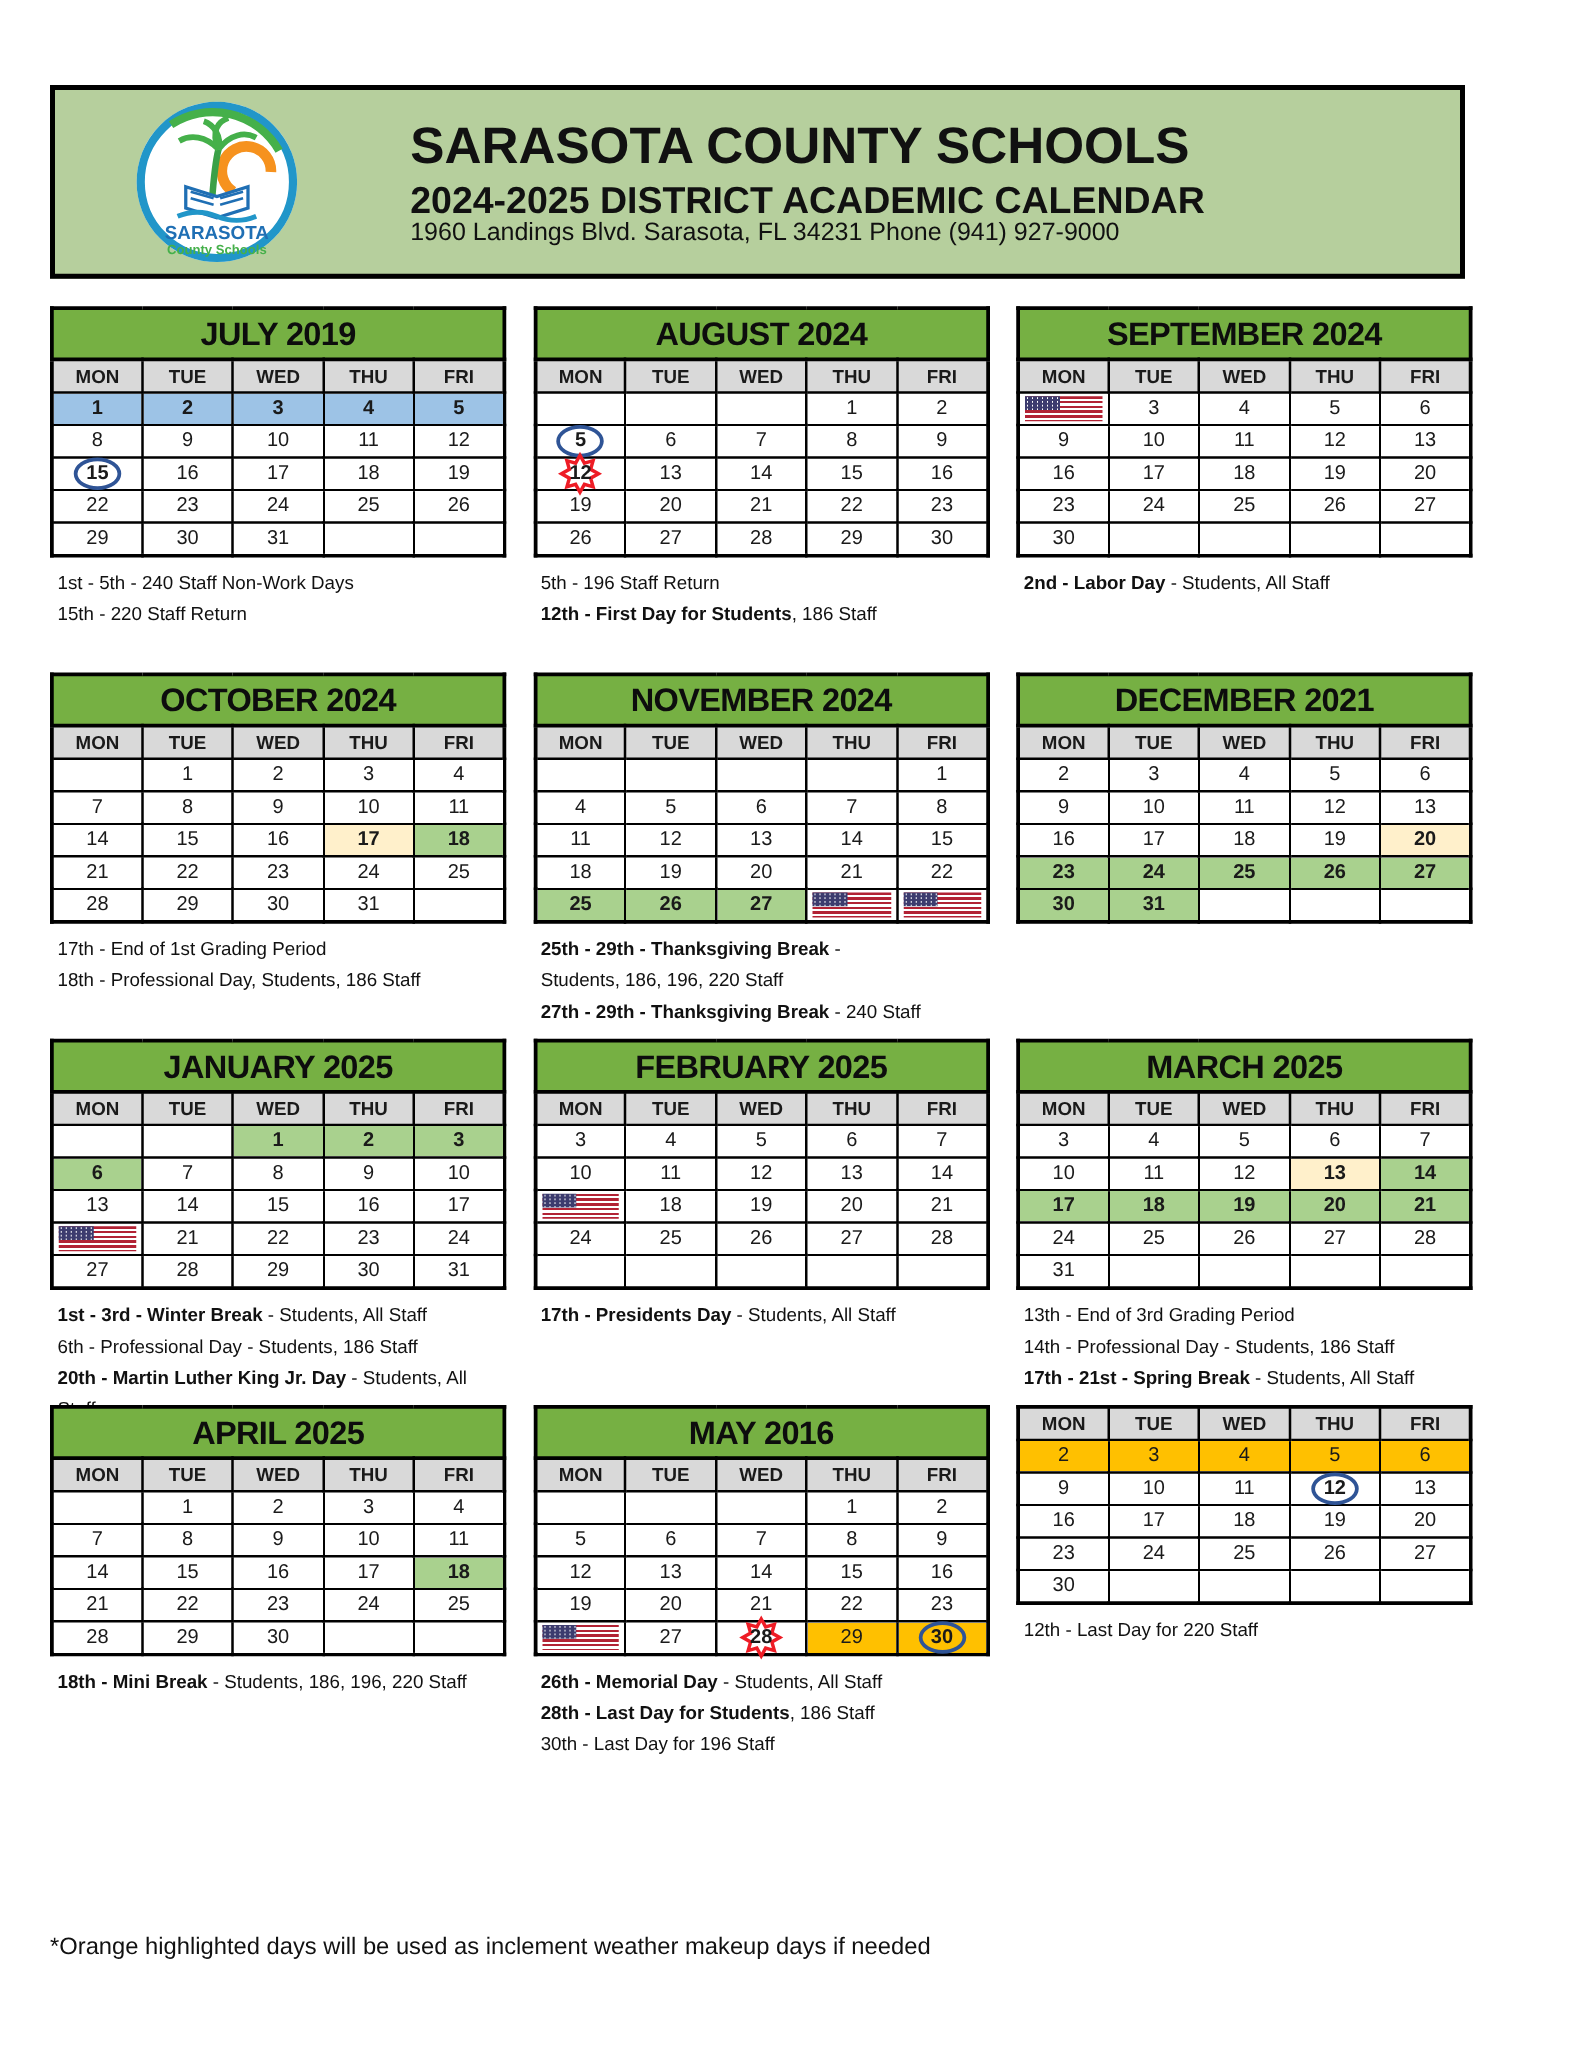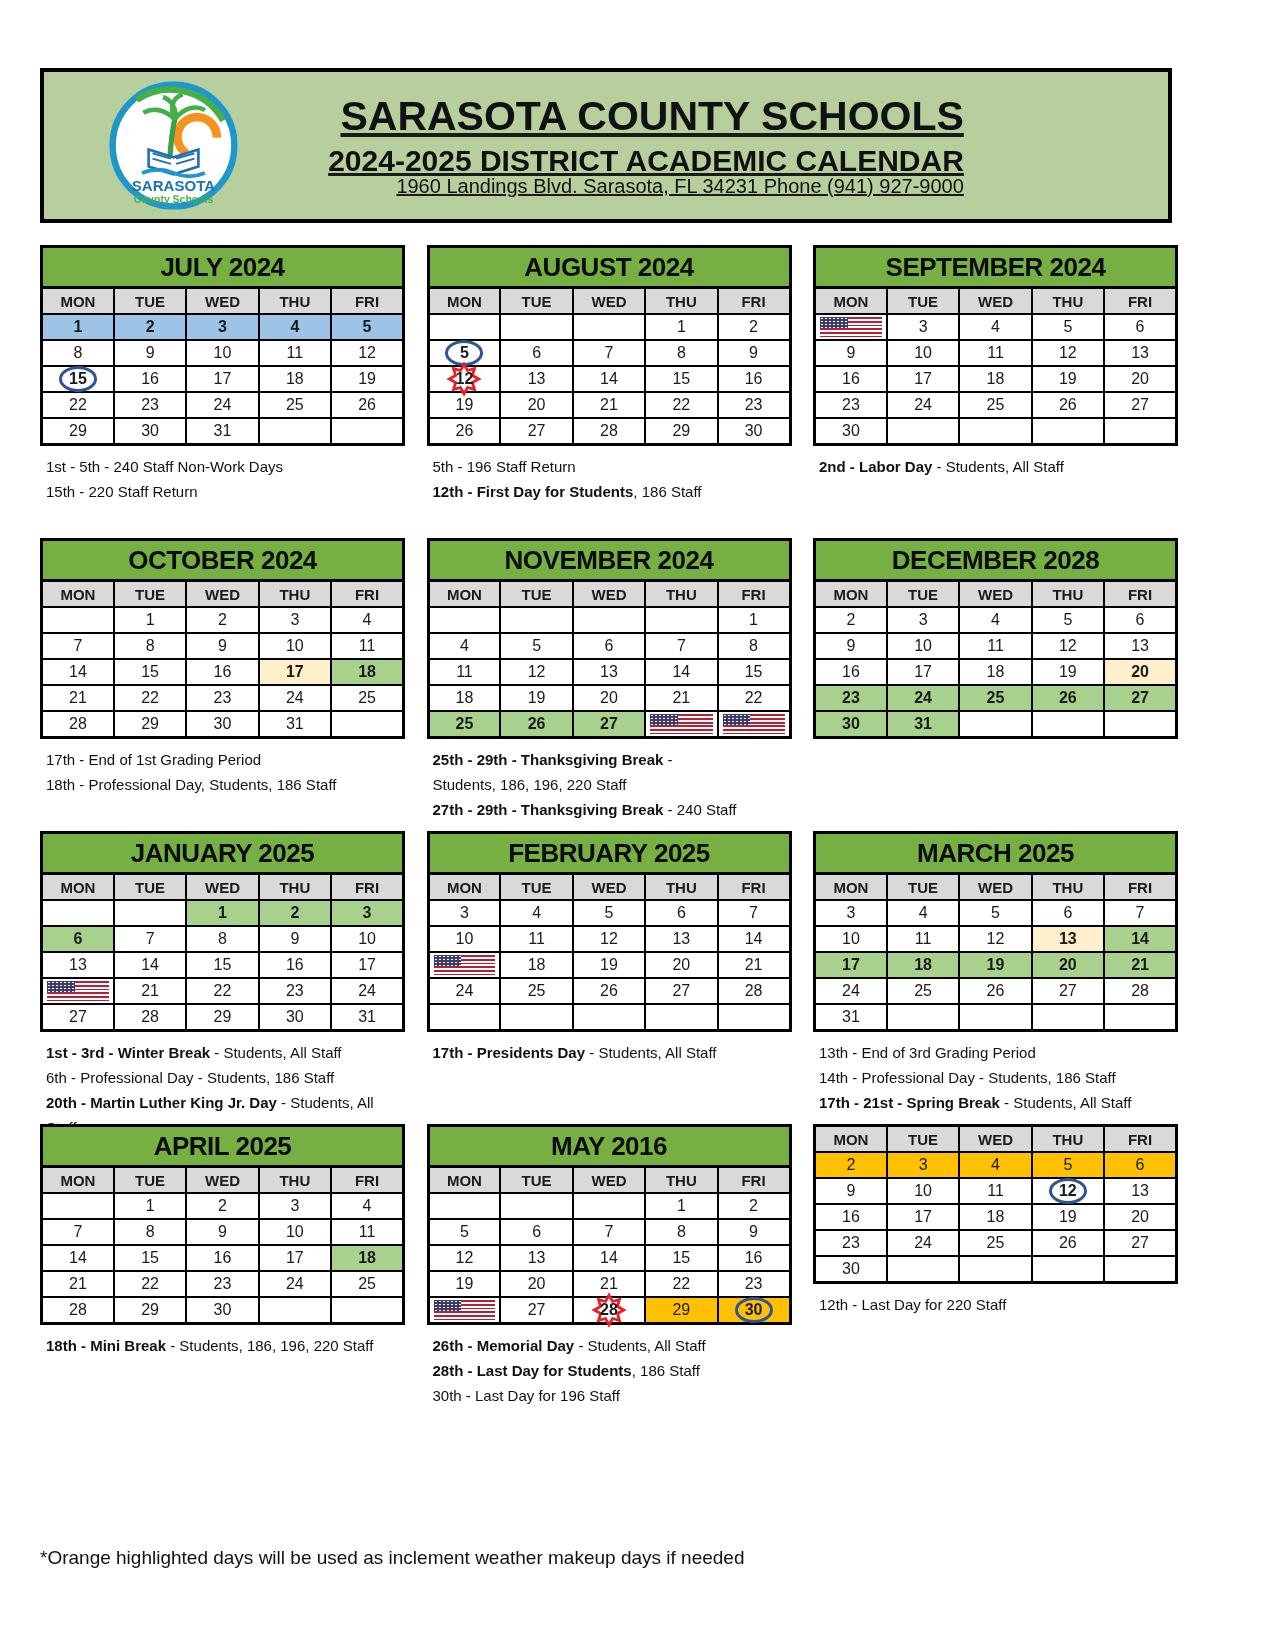--- a/index.html
+++ b/index.html
@@ -9,21 +9,21 @@
   }
   .sheet{padding:68px 0 0 40px;width:1138px;}
 
   
   .header-box{
     position:relative;width:1124px;height:147px;
     border:4px solid #000;background:var(--page-header-bg);
     display:flex;align-items:center;justify-content:center;
   }
   .logo{position:absolute;left:64px;top:8px;width:131px;height:131px;}
-  .header-text{text-align:right;line-height:1;margin-left:120px;margin-right:40px;text-decoration:underline;}
+  .header-text{text-align:left;line-height:1;margin-left:120px;margin-right:40px;}
   .h-title{font-size:41px;font-weight:bold;letter-spacing:0px;color:#111;}
   .h-subtitle{font-size:30px;font-weight:bold;margin-top:9px;color:#111;}
   .h-address{font-size:20px;color:#111;}
 
   
   .months{
     margin-top:22px;width:1138px;
     display:grid;grid-template-columns:365px 365px 365px;
     justify-content:space-between;grid-auto-rows:293px;
   }
@@ -102,21 +102,21 @@
       <div class="h-subtitle">2024-2025 DISTRICT ACADEMIC CALENDAR</div>
       <div class="h-address">1960 Landings Blvd. Sarasota, FL 34231 Phone (941) 927-9000</div>
     </div>
   </div>
 
   <div class="months">
       <div class="month">
         <table class="cal">
           <thead>
             <tr>
-              <th class="title" colspan="5">JULY 2024</th>
+              <th class="title" colspan="5">JULY 2019</th>
             </tr>
             <tr>
               <th class="dow">MON</th>
               <th class="dow">TUE</th>
               <th class="dow">WED</th>
               <th class="dow">THU</th>
               <th class="dow">FRI</th>
             </tr>
           </thead>
           <tbody>
@@ -401,21 +401,21 @@
         <div class="notes">
           <div class="note-line"><span class="nb">25th - 29th - Thanksgiving Break</span><span> -</span></div>
           <div class="note-line"><span>Students, 186, 196, 220 Staff</span></div>
           <div class="note-line"><span class="nb">27th - 29th - Thanksgiving Break</span><span> - 240 Staff</span></div>
         </div>
       </div>
       <div class="month">
         <table class="cal">
           <thead>
             <tr>
-              <th class="title" colspan="5">DECEMBER 2028</th>
+              <th class="title" colspan="5">DECEMBER 2021</th>
             </tr>
             <tr>
               <th class="dow">MON</th>
               <th class="dow">TUE</th>
               <th class="dow">WED</th>
               <th class="dow">THU</th>
               <th class="dow">FRI</th>
             </tr>
           </thead>
           <tbody>

